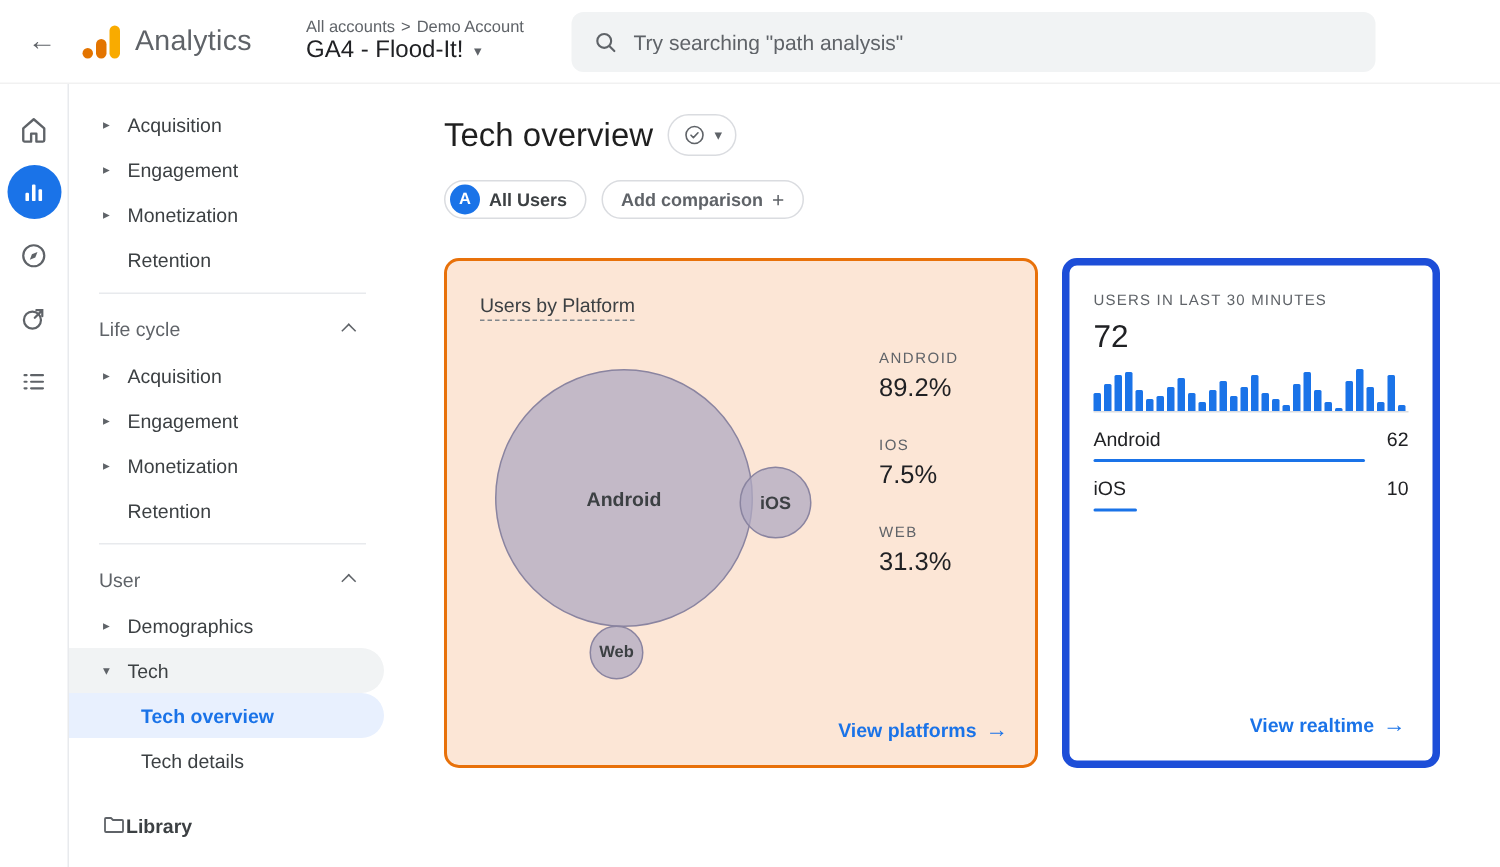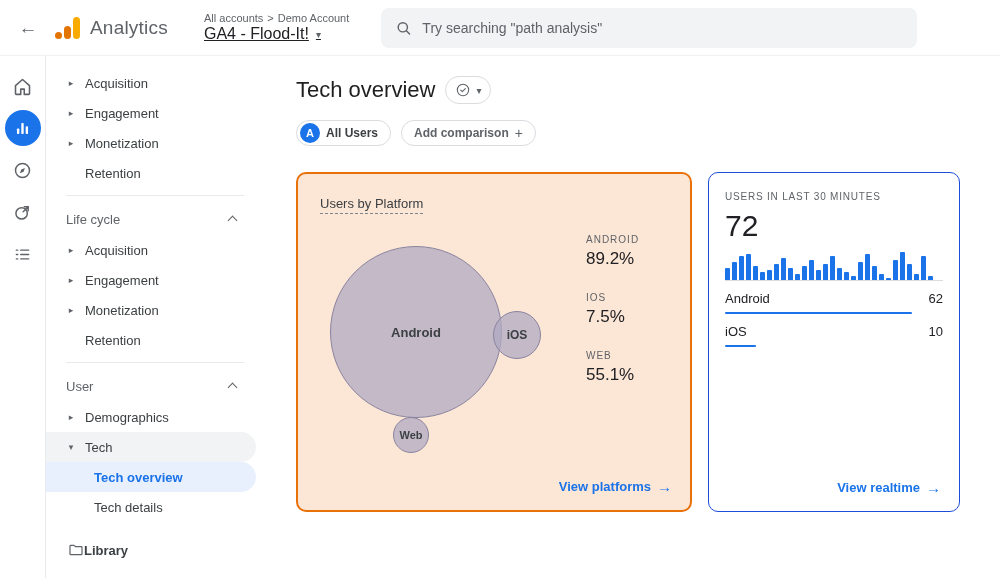--- a/index.html
+++ b/index.html
@@ -15,21 +15,21 @@
   .back-btn { width:40px; height:40px; border:none; background:none; color:#5f6368; font-size:19px; cursor:pointer; display:flex; align-items:center; justify-content:center; }
   .brand { display:flex; align-items:center; gap:9px; margin-left:6px; min-width:128px; }
   .ga-logo { position:relative; width:27px; height:26px; }
   .ga-logo .bar-tall { position:absolute; right:1px; top:2px; width:7px; height:22px; background:#f9ab00; border-radius:3.5px; }
   .ga-logo .bar-mid  { position:absolute; left:10px; bottom:2px; width:7px; height:13px; background:#e37400; border-radius:3.5px; }
   .ga-logo .dot      { position:absolute; left:1px; bottom:2px; width:7px; height:7px; background:#e37400; border-radius:50%; }
   .brand-name { font-size:19px; color:#5f6368; letter-spacing:.2px; }
   .account { margin-left:22px; }
   .breadcrumb { font-size:11px; color:#5f6368; display:flex; gap:4px; }
   .breadcrumb .crumb { cursor:pointer; }
-  .property-row { display:flex; align-items:center; gap:7px; font-size:16px; color:#202124; cursor:pointer; margin-top:1px;text-decoration:underline; }
+  .property-row { display:flex; align-items:center; gap:7px; font-size:16px; color:#202124; cursor:pointer; margin-top:1px; }
   .caret { font-size:10px; color:#5f6368; }
   .searchbar { margin-left:32px; width:536px; height:40px; background:#f1f3f4; border-radius:8px; display:flex; align-items:center; gap:10px; padding:0 14px; }
   .searchbar input { border:none; background:transparent; outline:none; font-size:14px; color:#3c4043; width:100%; font-family:inherit; }
   .searchbar input::placeholder { color:#5f6368; }
 
   
   .body-row { display:flex; height:522px; }
 
   .iconrail { width:46px; border-right:1px solid #e8eaed; display:flex; flex-direction:column; align-items:center; padding-top:12px; gap:6px; flex:none; }
   .rail-btn { width:36px; height:36px; border-radius:50%; border:none; background:none; color:#5f6368; display:flex; align-items:center; justify-content:center; cursor:pointer; }
@@ -68,23 +68,23 @@
   .bubble.android { left:32px; top:72px; width:172px; height:172px; font-size:13px; font-weight:bold; }
   .bubble.ios { left:195px; top:137px; width:48px; height:48px; font-size:12px; font-weight:bold; }
   .bubble.web { left:95px; top:243px; width:36px; height:36px; font-size:11px; font-weight:bold; }
   .pc-stats { position:absolute; left:288px; top:60px; display:flex; flex-direction:column; gap:23px; }
   .stat-label { font-size:10px; letter-spacing:1px; color:#5f6368; }
   .stat-value { font-size:17px; color:#202124; margin-top:4px; }
   .card-link { position:absolute; right:18px; bottom:15px; display:flex; align-items:center; gap:6px; color:#1a73e8; font-size:13px; font-weight:bold; cursor:pointer; }
   .link-arrow { font-size:15px; }
 
   
-  .realtime-card { width:252px; height:340px; background:#fff; border:1px solid #1d4ed8; border-radius:10px; position:relative; padding:18px 16px; flex:none; }
+  .realtime-card { width:252px; height:340px; background:#fff; border:5px solid #1d4ed8; border-radius:10px; position:relative; padding:18px 16px; flex:none; }
   .rt-caps { font-size:10px; letter-spacing:.8px; color:#5f6368; }
-  .rt-value { font-size:30px; color:#202124; margin-top:7px; }
+  .rt-value { font-size:21px; color:#202124; margin-top:7px; }
   .rt-permin { margin-top:18px; }
   .rt-chart { margin-top:8px; height:30px; display:flex; align-items:flex-end; gap:2px; border-bottom:1px solid #dadce0; }
   .rt-bar { width:5px; background:#1a73e8; border-radius:1px 1px 0 0; flex:none; }
   .rt-table-head { margin-top:14px; display:flex; justify-content:space-between; padding-bottom:7px; border-bottom:1px solid #e6e6e6; }
   .rt-row { margin-top:10px; }
   .rt-row-main { display:flex; justify-content:space-between; font-size:13px; color:#202124; }
   .rt-row-bar { height:2px; background:#1a73e8; margin-top:6px; border-radius:1px; }
 </style>
 </head>
 <body>
@@ -260,21 +260,21 @@
               <div>
                 <div class="stat-label">ANDROID</div>
                 <div class="stat-value">89.2%</div>
               </div>
               <div>
                 <div class="stat-label">IOS</div>
                 <div class="stat-value">7.5%</div>
               </div>
               <div>
                 <div class="stat-label">WEB</div>
-                <div class="stat-value">55.1%</div>
+                <div class="stat-value">31.3%</div>
               </div>
             </div>
           <div class="card-link">
             <span>View platforms</span>
             <span class="link-arrow">→</span>
           </div>
         </section>
 
         <section class="realtime-card">
           <div class="rt-caps">USERS IN LAST 30 MINUTES</div>

